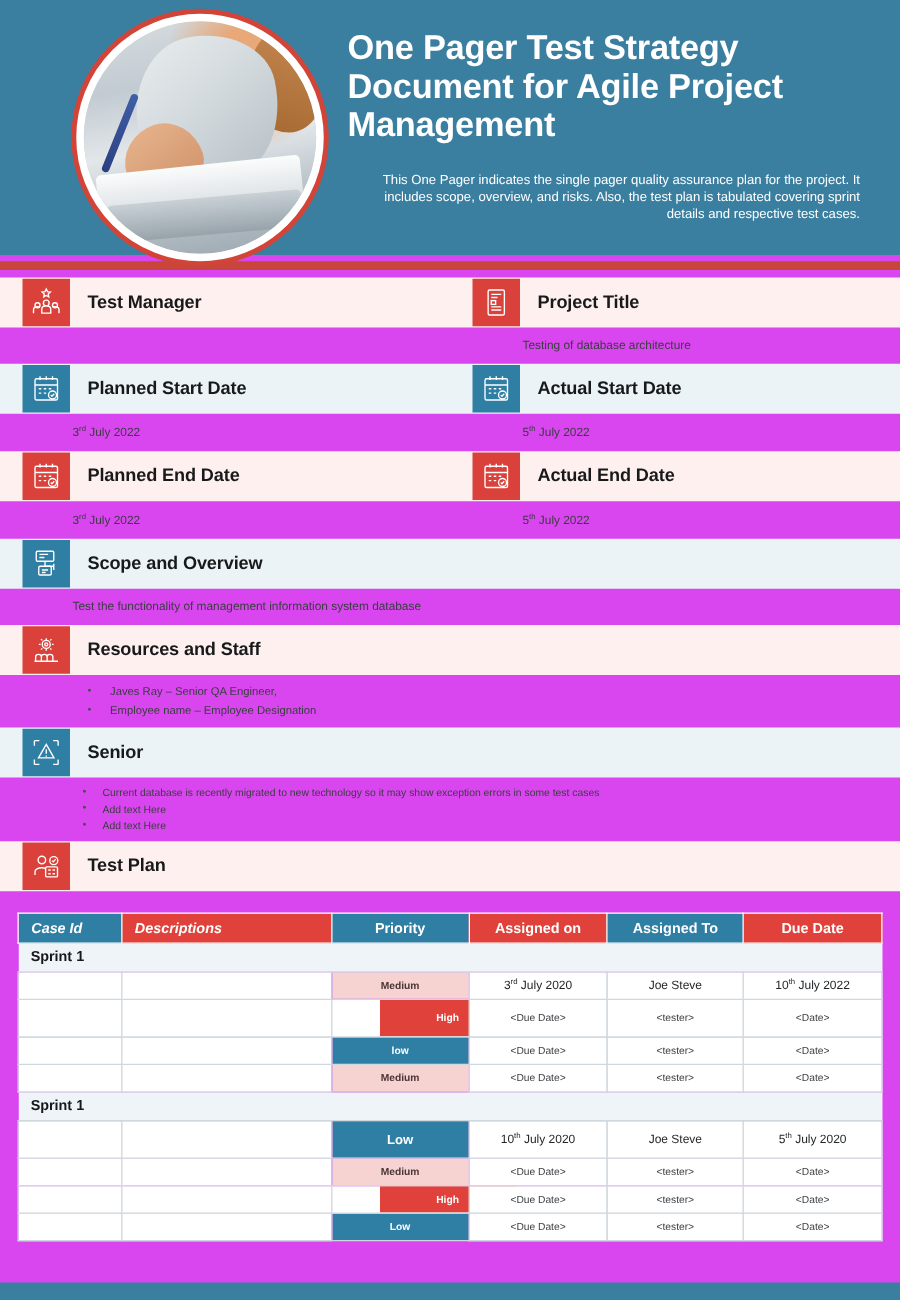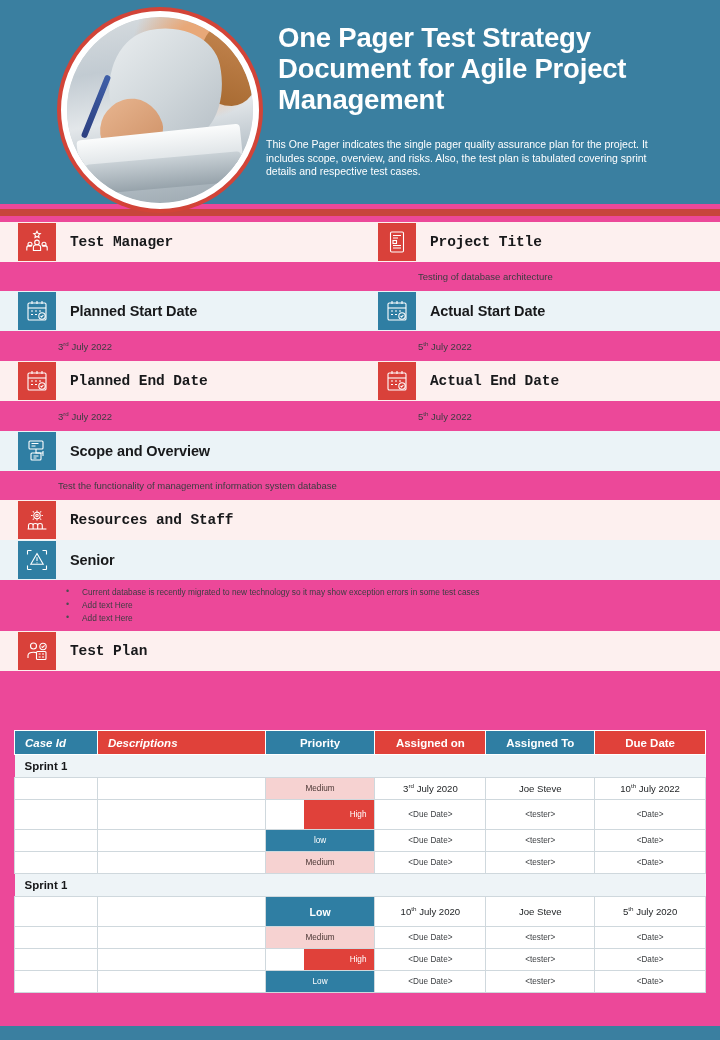--- a/index.html
+++ b/index.html
@@ -2,21 +2,21 @@
 <html><head>
 <meta charset="utf-8">
 <style>
   * { box-sizing: border-box; margin: 0; padding: 0; }
   html, body {
     width: 720px; height: 1040px;
     background: #ffffff;
     font-family: "Liberation Sans", sans-serif;
     overflow: hidden;
   }
-  .page { position: relative; width: 720px; height: 1040px; background: #ec4899; }
+  .page { position: relative; width: 720px; height: 1040px; background: #d946ef; }
 
   
   .header-band {
     position: absolute; left: 0; top: 0; width: 720px; height: 204px;
     background: #3a7fa0;
   }
   .red-rule {
     position: absolute; left: 0; top: 209px; width: 720px; height: 7px;
     background: #c8453c;
   }
@@ -71,35 +71,35 @@
     border-radius: 50% 40% 45% 55%/ 60% 55% 45% 40%;
   }
 
   .title {
     position: absolute; left: 278px; top: 22px; width: 412px;
     color: #ffffff;
     font-size: 27.5px; line-height: 31px; font-weight: bold;
     letter-spacing: -0.2px;
   }
   .subtitle {
-    position: absolute; left: 266px; top: 138px; width: 400px;
-    color: #ffffff; font-size: 10.5px; line-height: 13.5px;
+    position: absolute; left: 288px; top: 138px; width: 400px;
+    color: #ffffff; font-size: 10.5px; line-height: 13.5px; text-align: right;
   }
 
   
   .info-area { position: absolute; left: 0; top: 222px; width: 720px; }
   .halfwrap { display: flex; width: 720px; }
   .half { width: 360px; position: relative; }
   .full { width: 720px; position: relative; }
 
   .titleband {
     display: flex; align-items: center;
     height: 40px; padding-left: 0;
   }
-  .titleband.red  { background: #fdf0ef; font-family: Liberation Mono, monospace; }
+  .titleband.red  { background: #fdf0ef; }
   .titleband.blue { background: #ebf3f7; }
 
   .icon {
     width: 38px; height: 38px; min-width: 38px;
     display: flex; align-items: center; justify-content: center;
     margin-left: 18px; margin-right: 14px;
   }
   .icon.red  { background: #d9413a; }
   .icon.blue { background: #2f7ea3; }
   .icon svg { width: 26px; height: 26px; display: block; }
@@ -151,20 +151,21 @@
   .datarow td {
     height: 22px; text-align: center; font-size: 8.2px; color: #3c3f42; background: #fff;
   }
   .datarow.tall td { height: 30px; }
   .datarow td.big { font-size: 9.6px; color: #232628; }
 
   .badge {
     display: block; width: 100%; height: 100%;
     display: flex; align-items: center; justify-content: center;
     font-size: 8.2px;
+    font-weight: bold;
   }
   .badge.big { font-size: 10.5px; font-weight: bold; }
   .badge.high   { background: #e0413a; color: #ffffff; margin-left: 38px; }
   .badge.low    { background: #2f7ea3; color: #ffffff; }
   .badge.medium { background: #f6d2d1; color: #4a3634; }
   td.prio-cell { padding: 0; }
 
   
   .footer-band {
     position: absolute; left: 0; top: 1026px; width: 720px; height: 14px;
@@ -319,20 +320,24 @@
           <svg viewBox="0 0 26 26" fill="none" stroke="#fff" stroke-width="1.1">
             <circle cx="13" cy="8.5" r="3.2"></circle>
             <path d="M13 3.5v1.4M13 12.1v1.4M8.5 8.5H7.1M18.9 8.5h-1.4M9.8 5.3l-1-1M17.2 12.7l-1-1M16.2 5.3l1-1M8.8 12.7l1-1"></path>
             <circle cx="13" cy="8.5" r="1.2"></circle>
             <path d="M4.5 22v-3.6c0-1.2 1-1.9 2.3-1.9s2.3.7 2.3 1.9V22M9.1 22v-3.6c0-1.2 1-1.9 2.3-1.9s2.3.7 2.3 1.9V22M13.7 22v-3.6c0-1.2 1-1.9 2.3-1.9s2.3.7 2.3 1.9V22"></path>
             <path d="M3.6 22h18.8"></path>
           </svg>
         </div>
         <div class="sec-title">Resources and Staff</div>
       </div>
+      <ul class="sec-bullets">
+        <li class="big">Javes Ray – Senior QA Engineer,</li>
+        <li class="big">Employee  name – Employee  Designation</li>
+      </ul>
     </div>
 
     <div class="full">
       <div class="titleband blue">
         <div class="icon blue">
           <svg viewBox="0 0 26 26" fill="none" stroke="#fff" stroke-width="1.1">
             <path d="M13 6.5l6.2 10.8H6.8z"></path>
               <path d="M13 10.3v3.6M13 15.4v.9"></path>
             <path d="M3.5 3.5h4M3.5 3.5v4M22.5 3.5h-4M22.5 3.5v4M3.5 22.5h4M3.5 22.5v-4M22.5 22.5h-4M22.5 22.5v-4"></path>
           </svg>

